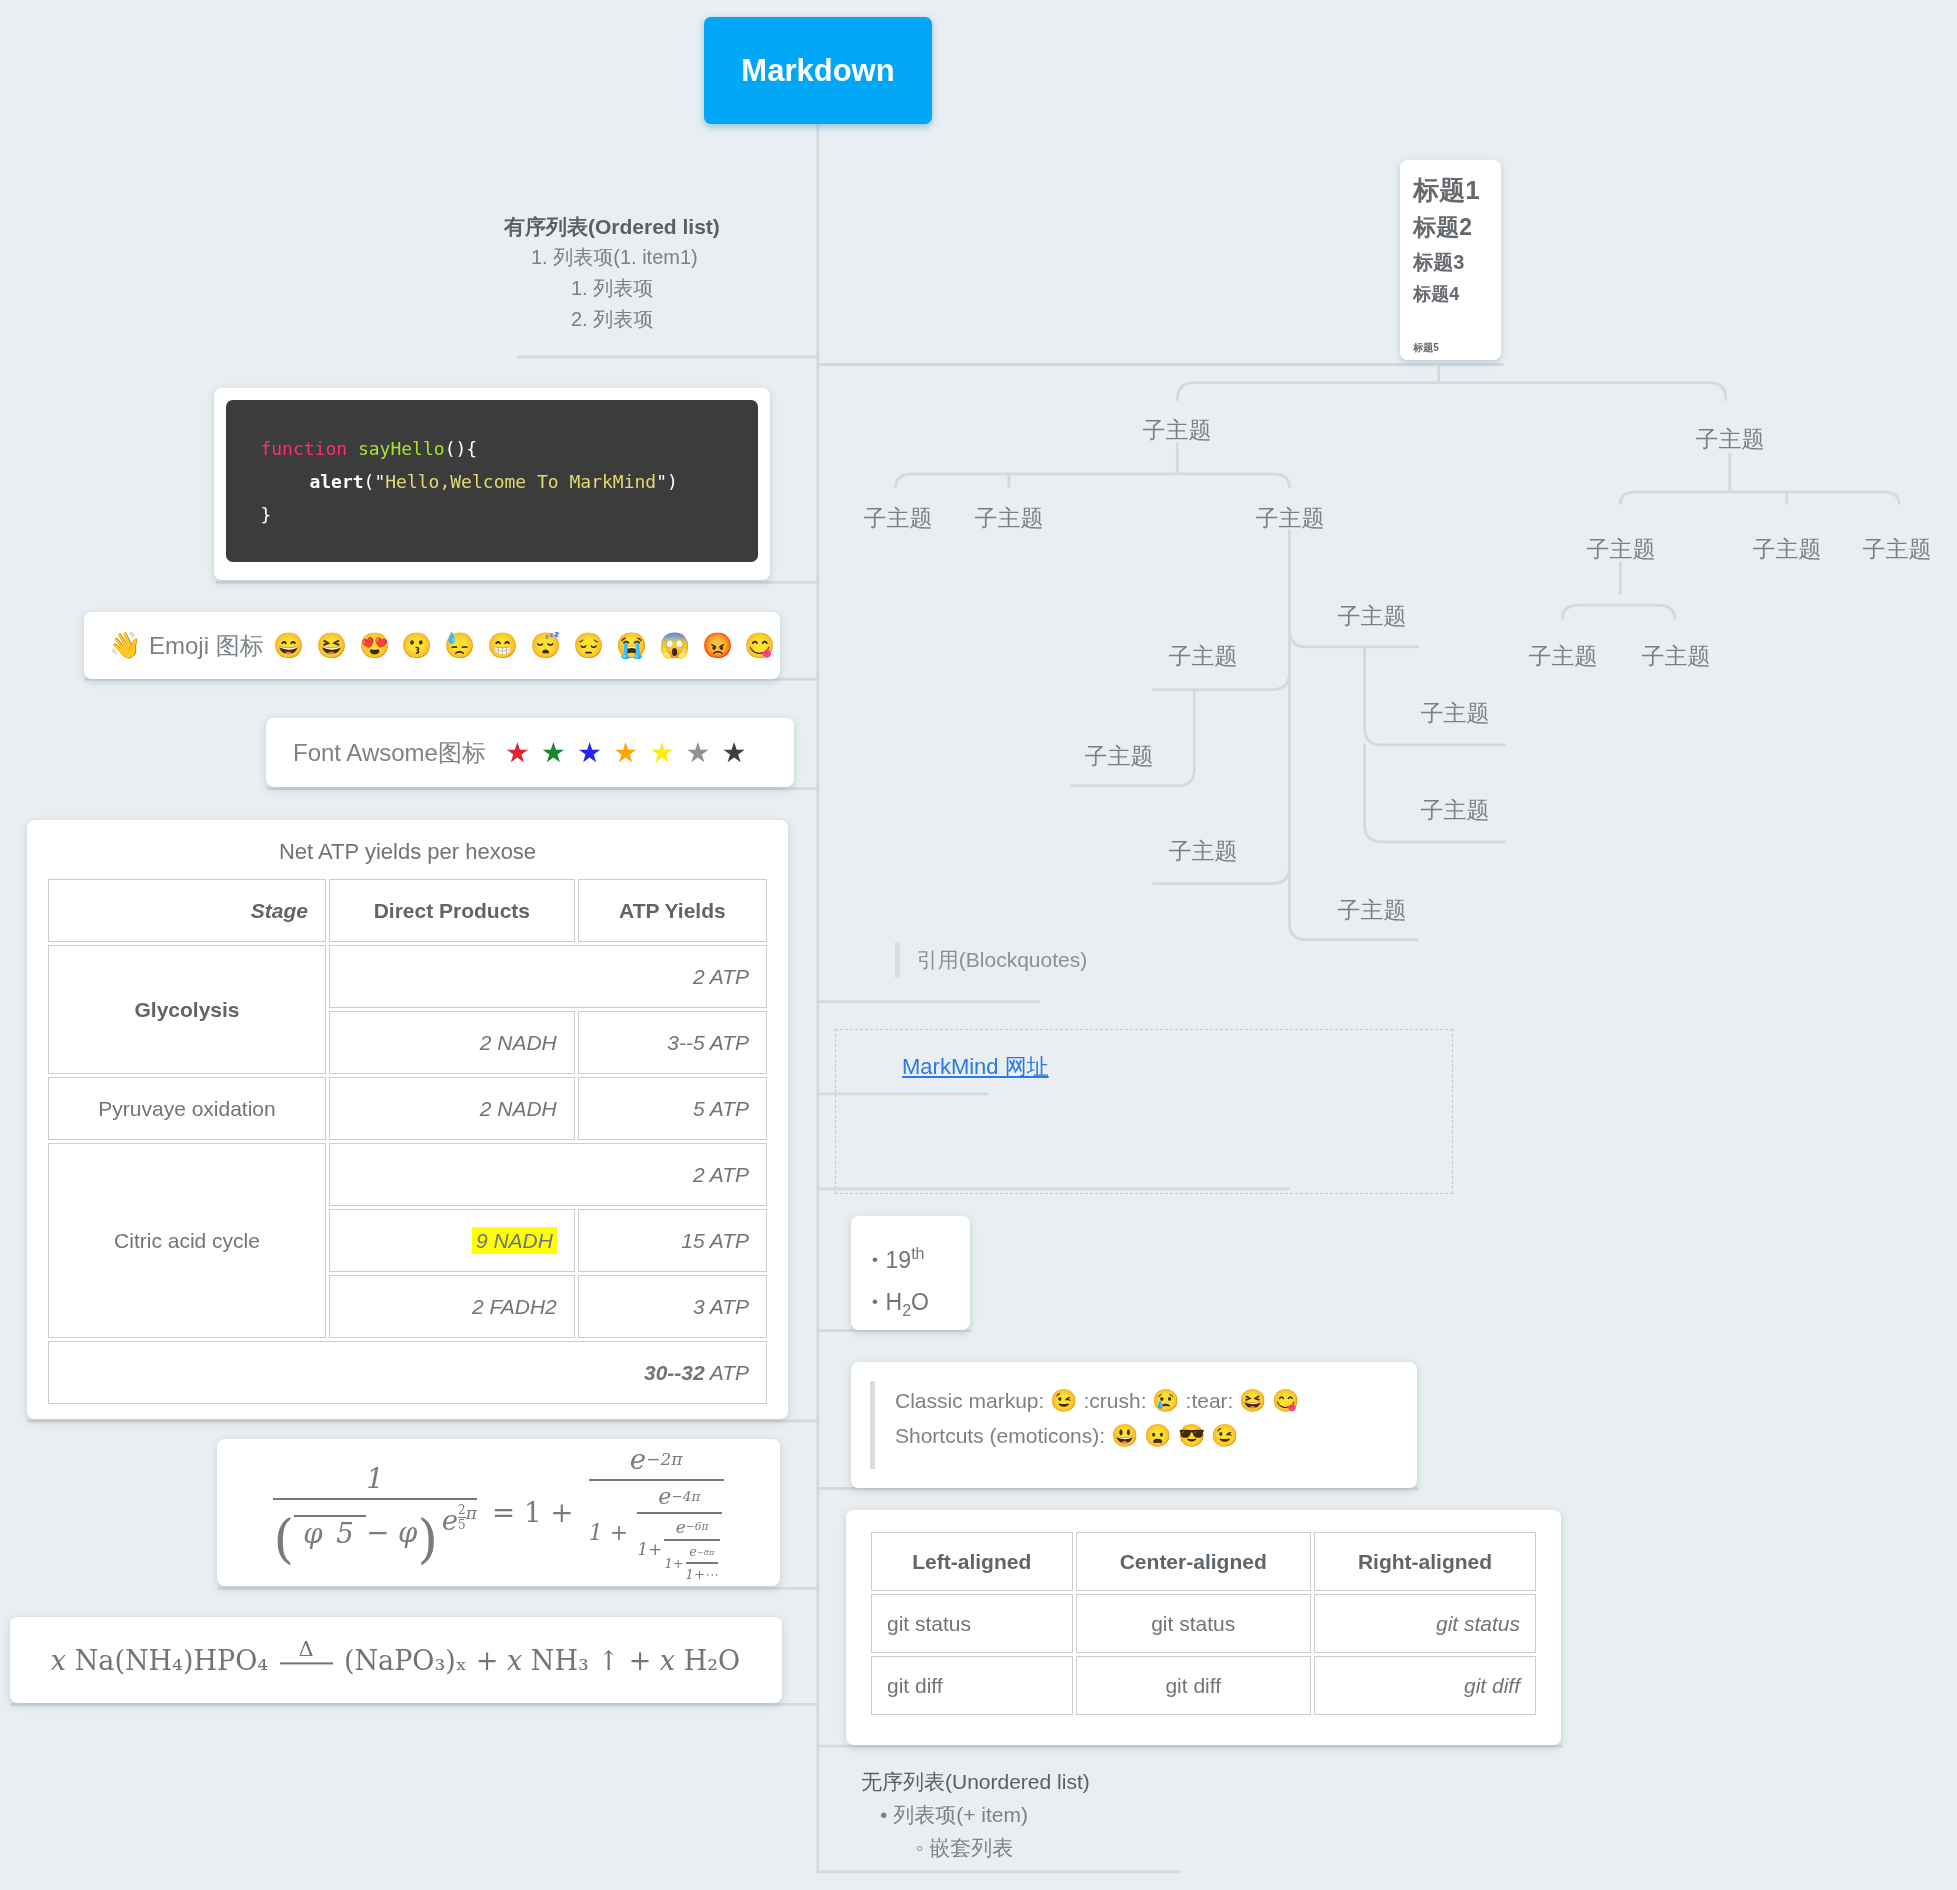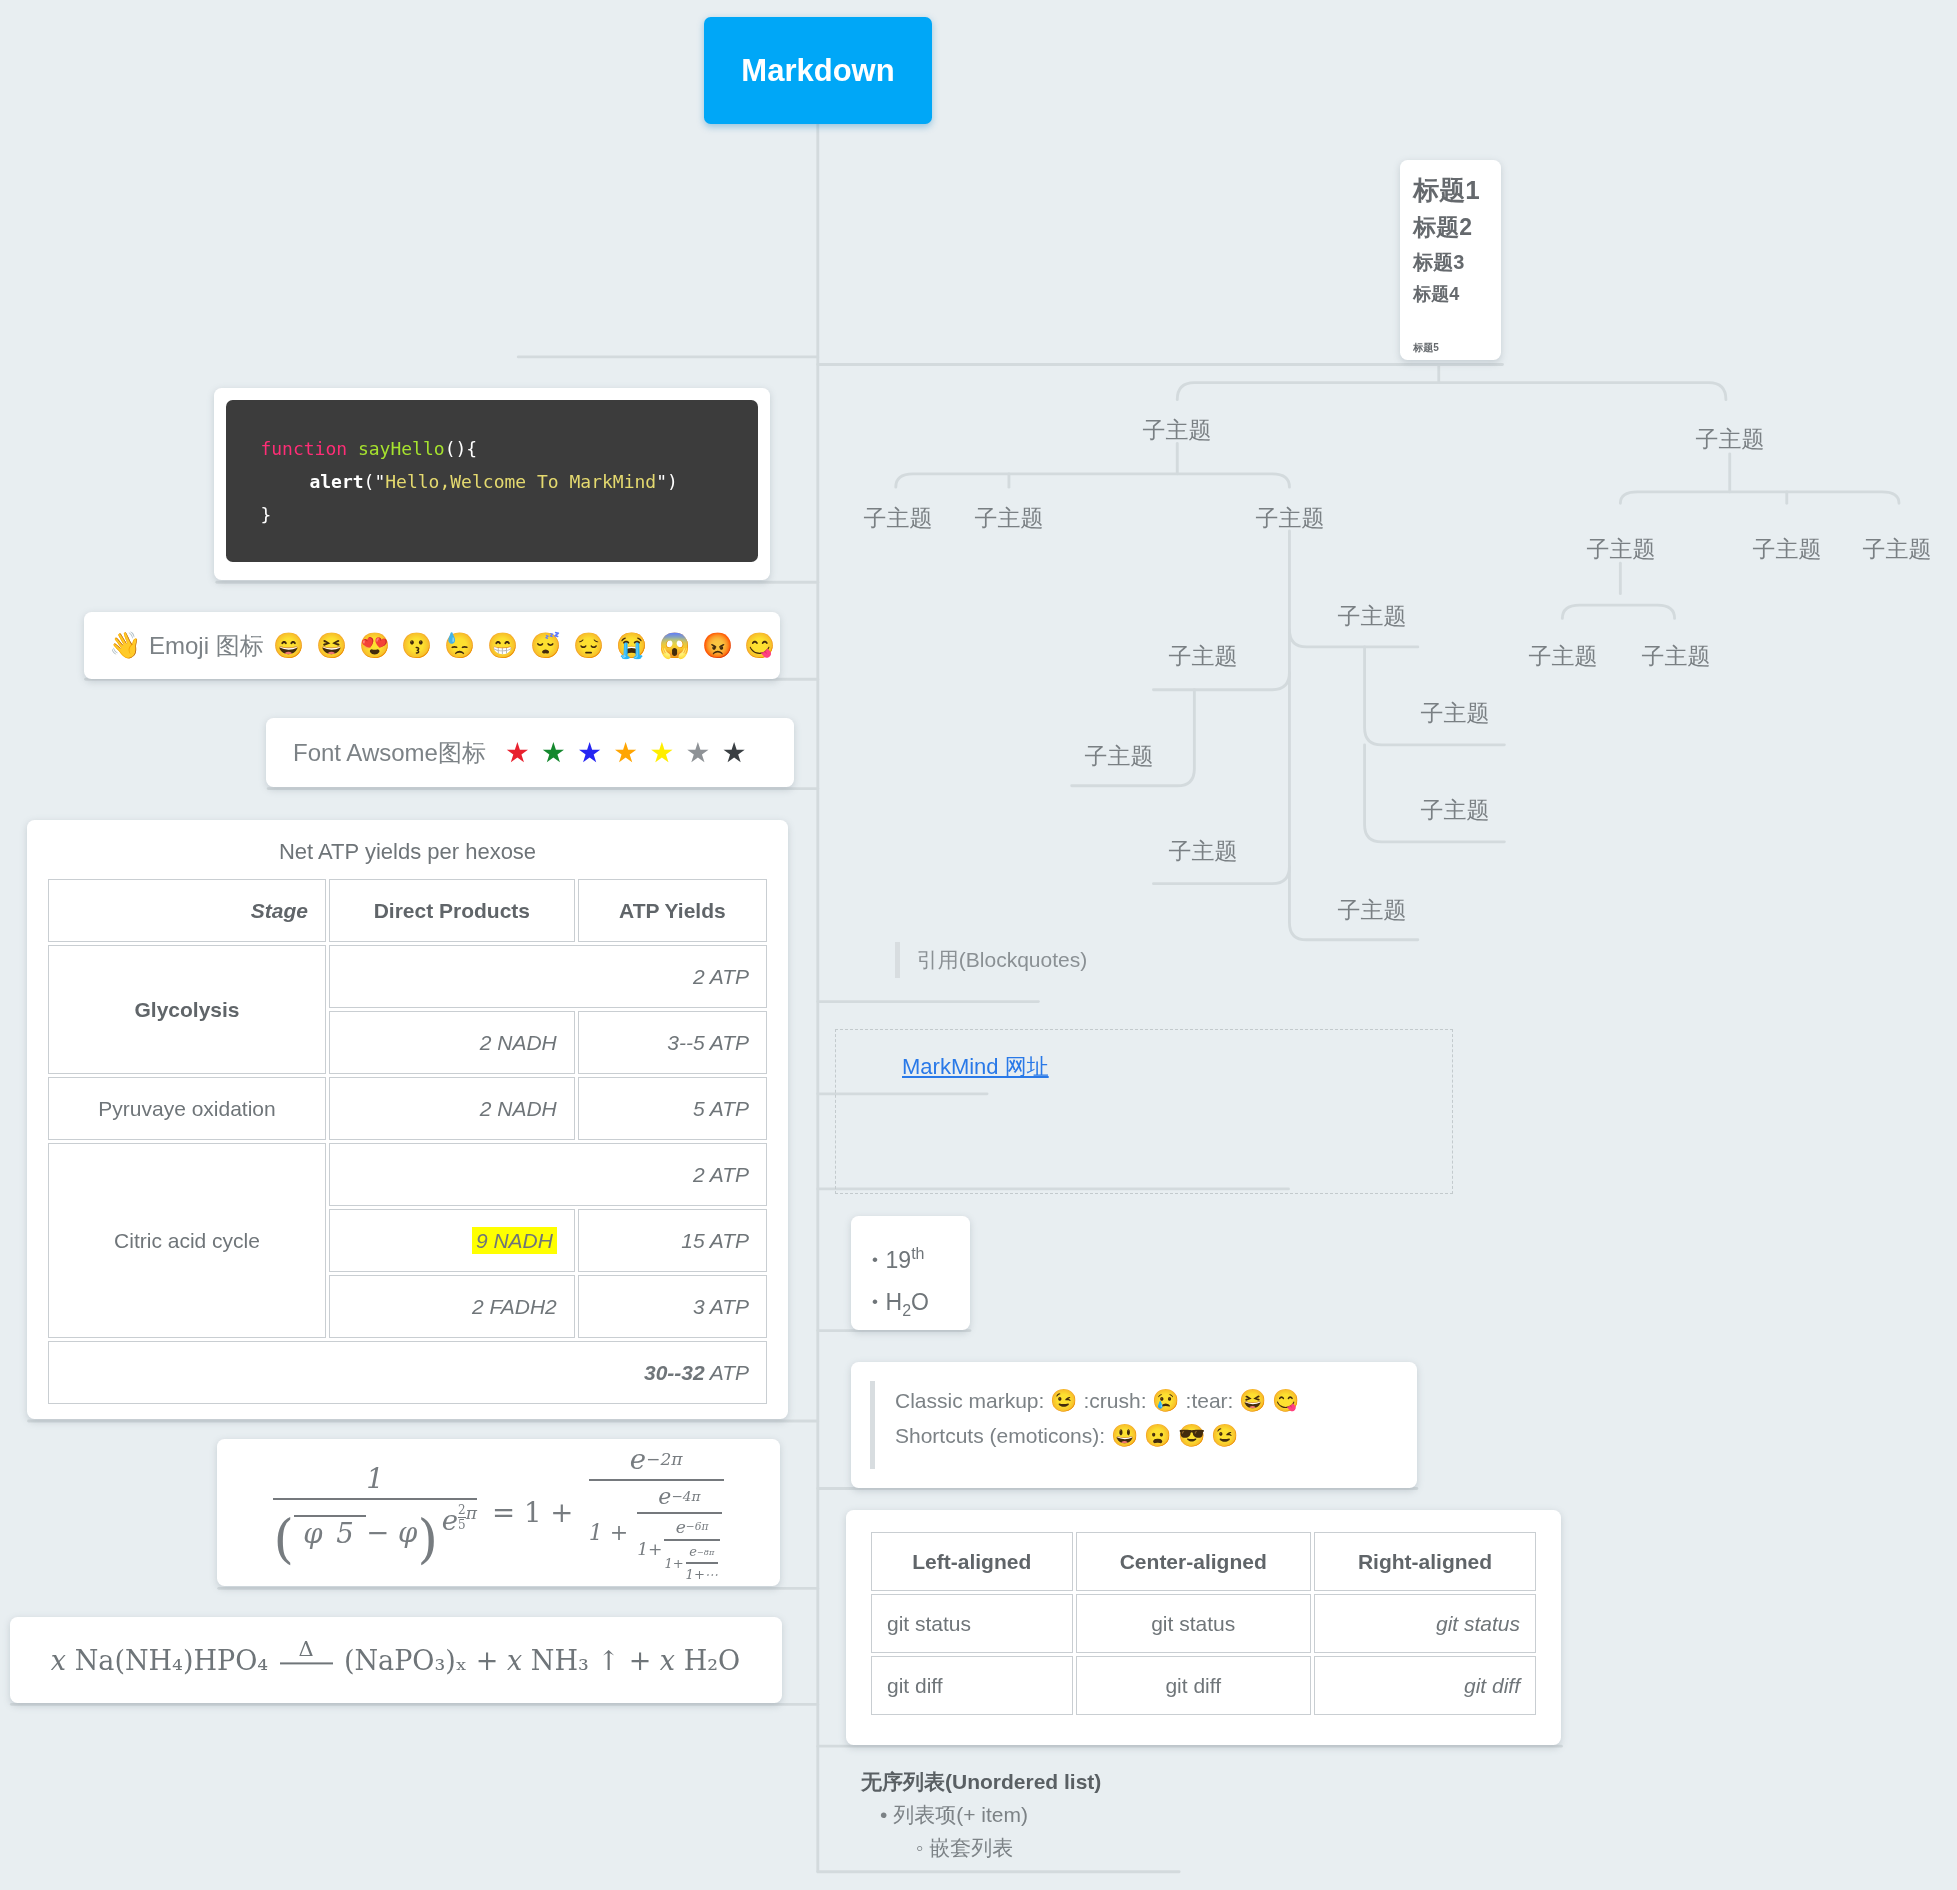--- a/index.html
+++ b/index.html
@@ -104,21 +104,21 @@
   #classic .ln{margin-left:25px;font-size:21px;color:#7c8286;line-height:35px;white-space:nowrap;}
   #classic .em{font-size:22px;}
   
   #aligncard{left:846px;top:1510px;width:715px;height:235px;box-sizing:border-box;padding-top:19px;}
   #aligntable{border-collapse:separate;border-spacing:3.8px;margin:0 auto;width:671px;font-size:21px;color:#6f7579;}
   #aligntable td,#aligntable th{border:1.9px solid #c9ced2;height:57px;padding:0 15px;}
   #aligntable th{font-weight:bold;color:#606569;text-align:center;}
   #aligntable .w1{width:181px;} #aligntable .w2{width:219px;} #aligntable .w3{width:204px;}
   
   #unordered{left:861px;top:1765px;font-size:21px;line-height:33px;color:#7c8286;}
-  #unordered .t{font-weight:bold;color:#595f63;text-align:center;}
+  #unordered .t{font-weight:normal;color:#595f63;text-align:center;}
   #unordered .i0{margin-left:19px;}
   #unordered .i1{margin-left:55px;}
 </style>
 </head>
 <body>
 
 <div id="canvas">
 
   <svg class="lines" width="1957" height="1891" viewBox="0 0 2058 1988">
 
@@ -160,20 +160,26 @@
     <path d="M1704 529 Q1704 517 1722 517 H1979 Q1997 517 1997 529"></path>
     <path d="M1879 517 V529"></path>
     <path d="M1704 592 V624"></path>
     <path d="M1643 650 Q1643 636 1661 636 H1743 Q1761 636 1761 650"></path>
   </svg>
 
   <div class="plain" id="root">
     <span>Markdown</span>
   </div>
 
+  <div class="plain" id="ordered">
+    <div class="t dtxt">有序列表(Ordered list)</div>
+    <div class="i0 gtxt">1. 列表项(1. item1)</div>
+    <div class="i1 gtxt">1. 列表项</div>
+    <div class="i1 gtxt">2. 列表项</div>
+  </div>
 
   <div class="card" id="codecard">
     <div id="codeblock">
       <div class="ln1"><span class="tok-kw">function</span><span class="tok-fn"> sayHello</span><span>(){</span></div>
       <div class="ln2"><span class="tok-b">alert</span><span>("</span><span class="tok-str">Hello,Welcome To MarkMind</span><span>")</span></div>
       <div class="ln3"><span>}</span></div>
     </div>
   </div>
 
   <div class="card" id="emojicard">

